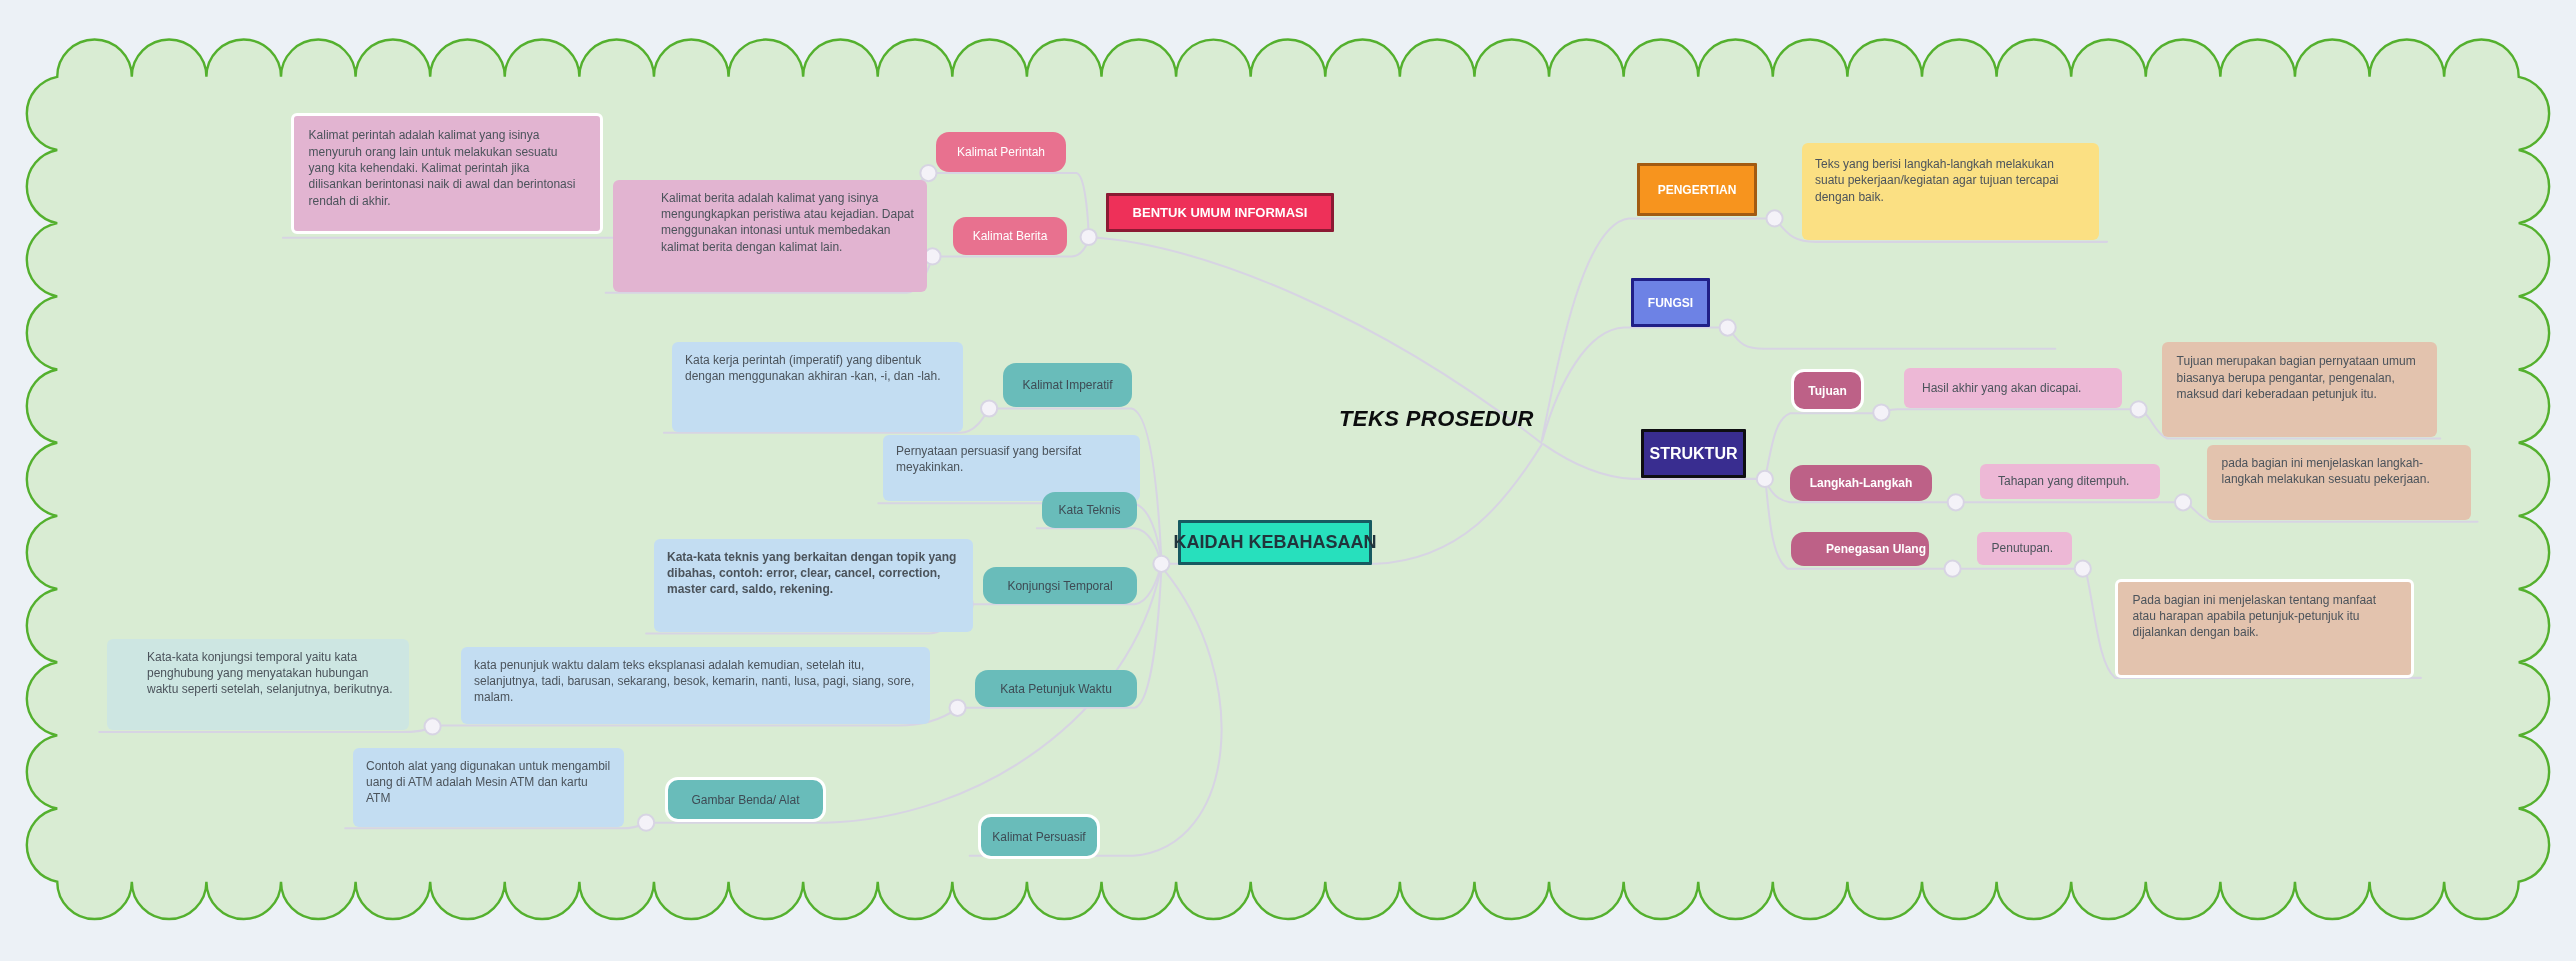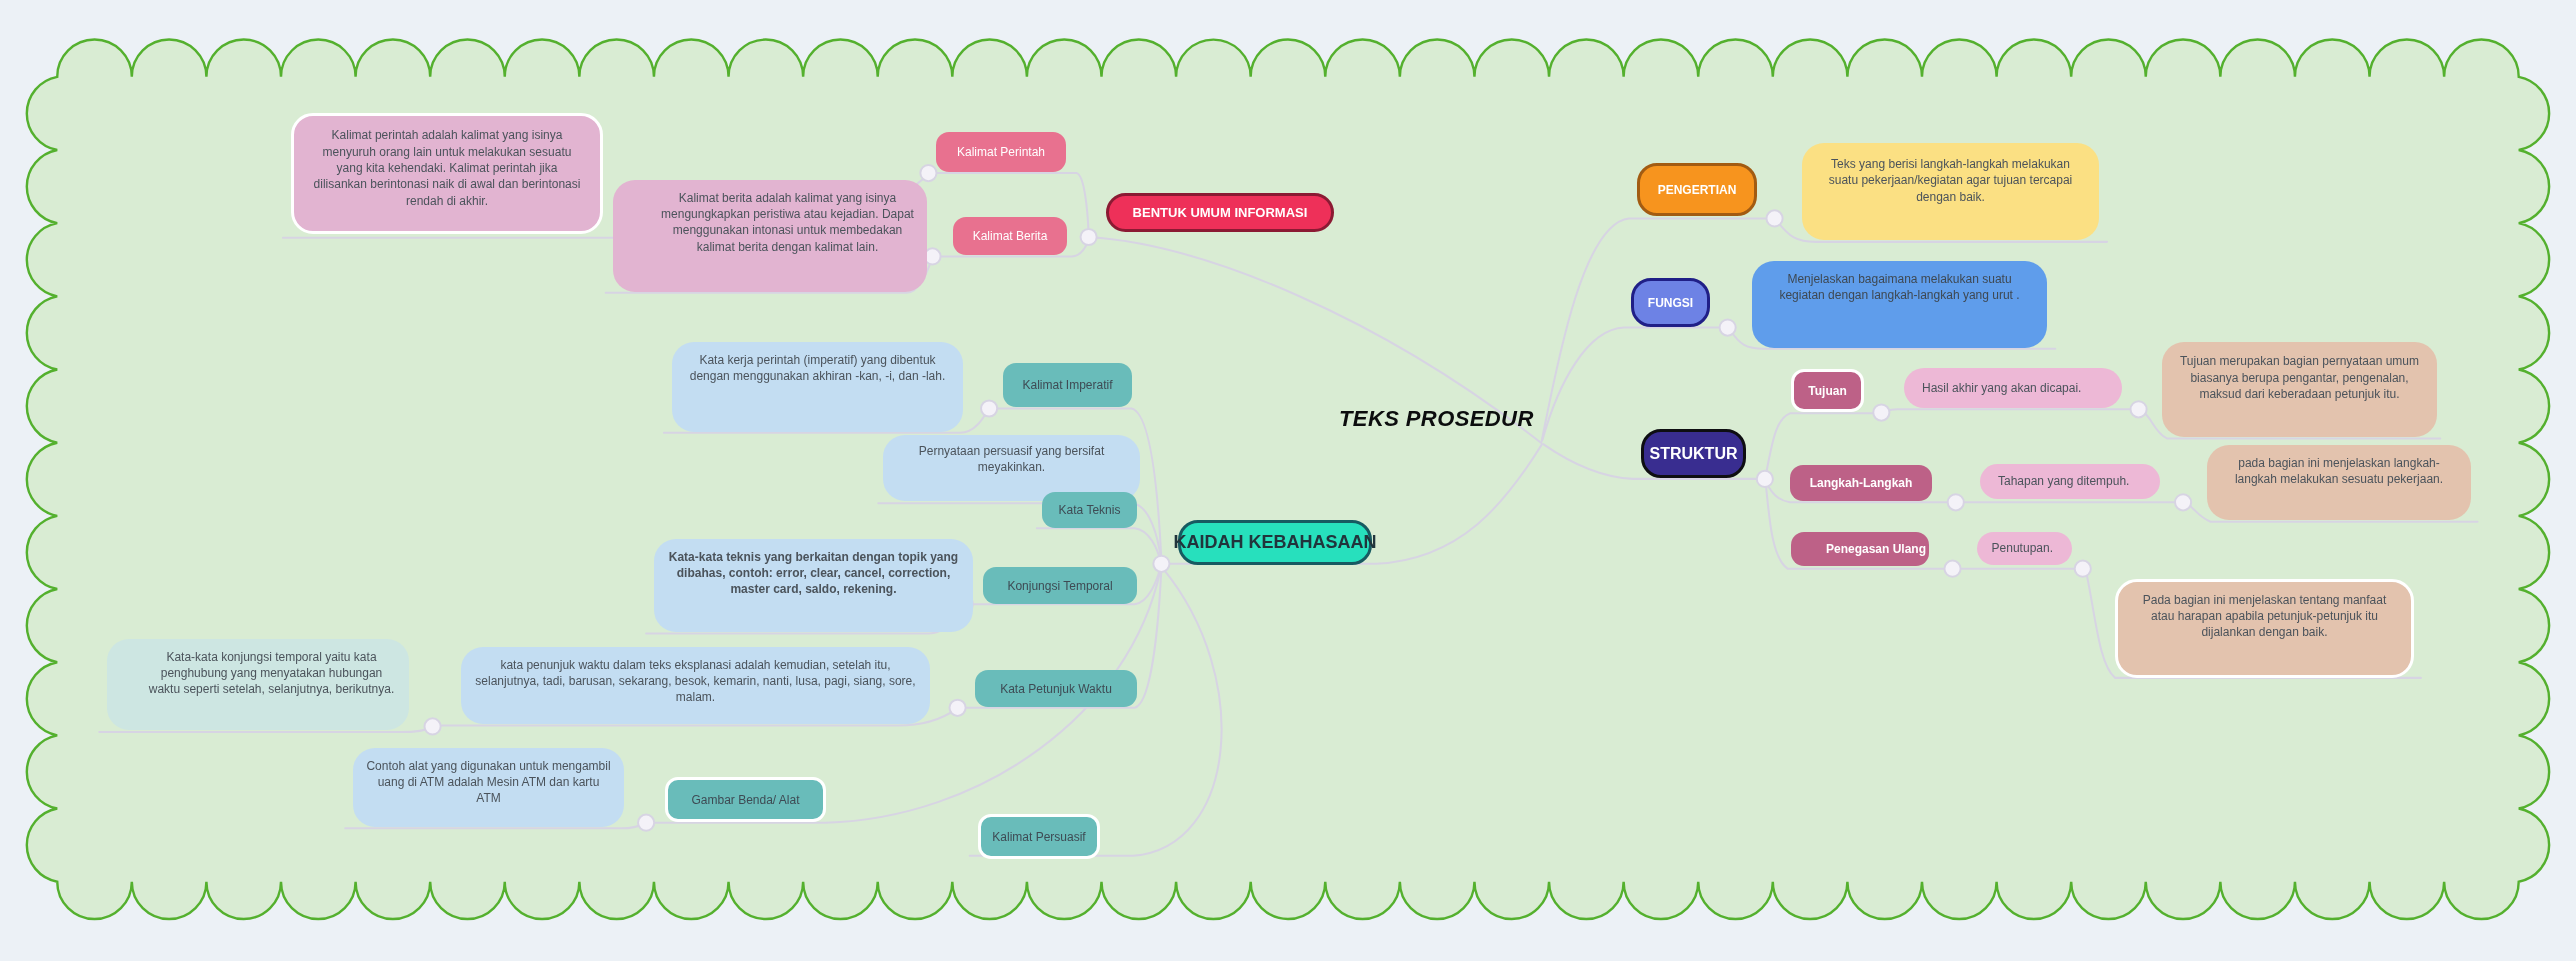--- a/index.html
+++ b/index.html
@@ -8,29 +8,29 @@
     background:var(--outer_bg,#ecf1f6);
     font-family:"Liberation Sans","DejaVu Sans",sans-serif;
   }
   #canvas{position:absolute;left:0;top:0;width:2576px;height:961px;}
   #wires{position:absolute;left:0;top:0;}
   #cloud{fill:var(--cloud_fill);stroke:var(--cloud_border);stroke-width:3;}
   .c{fill:none;stroke:var(--line);stroke-width:2.5;stroke-linecap:round;}
   .j{fill:var(--junction);stroke:var(--line);stroke-width:2.5;}
   .abs{position:absolute;box-sizing:border-box;}
   .box{
-    border-radius:22px;padding:9.7px 13px;
-    font-size:12px;line-height:1.36;color:var(--body_text);text-align:center;
+    border-radius:6px;padding:9.7px 13px;
+    font-size:12px;line-height:1.36;color:var(--body_text);
   }
   .pill{
     border-radius:13px;display:flex;align-items:center;justify-content:center;
     font-size:12px;white-space:nowrap;
   }
   .major{
-    border-radius:20px;display:flex;align-items:center;justify-content:center;
+    border-radius:1px;display:flex;align-items:center;justify-content:center;
     font-weight:bold;white-space:nowrap;
   }
   .wb{border:3.2px solid var(--white);}
   .rose{background:var(--rose);color:var(--white);}
   .pinkbox{background:var(--pink_box);}
   .bluebox{background:var(--blue_light);}
   .tealbox{background:var(--teal_light);}
   .tealpill{background:var(--teal_node);color:var(--teal_text);}
   .mauve{background:var(--mauve);color:var(--white);font-weight:bold;}
   .lightpink{background:var(--pink_light);display:flex;align-items:center;}
@@ -124,21 +124,20 @@
   <div class="abs box bluebox" style="left:461px;top:647px;width:469px;height:77px;">kata penunjuk waktu dalam teks eksplanasi adalah kemudian, setelah itu, selanjutnya, tadi, barusan, sekarang, besok, kemarin, nanti, lusa, pagi, siang, sore, malam.</div>
   <div class="abs pill tealpill" style="left:975px;top:670px;width:162px;height:37px;">Kata Petunjuk Waktu</div>
   <div class="abs box bluebox" style="left:353px;top:748px;width:271px;height:79px;">Contoh alat yang digunakan untuk mengambil uang di ATM adalah Mesin ATM dan kartu ATM</div>
   <div class="abs pill tealpill wb" style="left:665px;top:777px;width:161px;height:45px;">Gambar Benda/ Alat</div>
   <div class="abs pill tealpill wb" style="left:978px;top:814px;width:122px;height:45px;">Kalimat Persuasif</div>
 
   <div class="abs major" style="left:1637px;top:163px;width:120px;height:53px;background:var(--orange);border:3.2px solid var(--orange_border);color:var(--white);font-size:12px;">PENGERTIAN</div>
   <div class="abs box" style="left:1802px;top:143px;width:297px;height:97px;background:var(--yellow_box);padding:13px;">Teks yang berisi langkah-langkah melakukan suatu pekerjaan/kegiatan agar tujuan tercapai dengan baik.</div>
 
   <div class="abs major" style="left:1631px;top:278px;width:79px;height:49px;background:var(--fungsi_fill);border:3.2px solid var(--fungsi_border);color:var(--white);font-size:12px;">FUNGSI</div>
-  <div class="abs box" style="left:1752px;top:261px;width:295px;height:87px;background:var(--blue_med);color:#3e4852;">Menjelaskan bagaimana melakukan suatu kegiatan dengan langkah-langkah yang urut .</div>
 
   <div class="abs major" style="left:1641px;top:429px;width:105px;height:49px;background:var(--struktur_fill);border:3.2px solid var(--struktur_border);color:var(--white);font-size:16px;">STRUKTUR</div>
 
   <div class="abs pill mauve wb" style="left:1791px;top:369px;width:73px;height:43px;">Tujuan</div>
   <div class="abs box lightpink" style="left:1904px;top:368px;width:218px;height:40px;padding:4px 18px;">Hasil akhir yang akan dicapai.</div>
   <div class="abs box tan" style="left:2162px;top:342px;width:275px;height:95px;padding:11.3px 14.6px;">Tujuan merupakan bagian pernyataan umum biasanya berupa pengantar, pengenalan, maksud dari keberadaan petunjuk itu.</div>
 
   <div class="abs pill mauve" style="left:1790px;top:465px;width:142px;height:36px;">Langkah-Langkah</div>
   <div class="abs box lightpink" style="left:1980px;top:464px;width:180px;height:35px;padding:3.2px 18px;">Tahapan yang ditempuh.</div>
   <div class="abs box tan" style="left:2207px;top:445px;width:264px;height:75px;padding:9.7px 14.6px;">pada bagian ini menjelaskan langkah-langkah melakukan sesuatu pekerjaan.</div>

